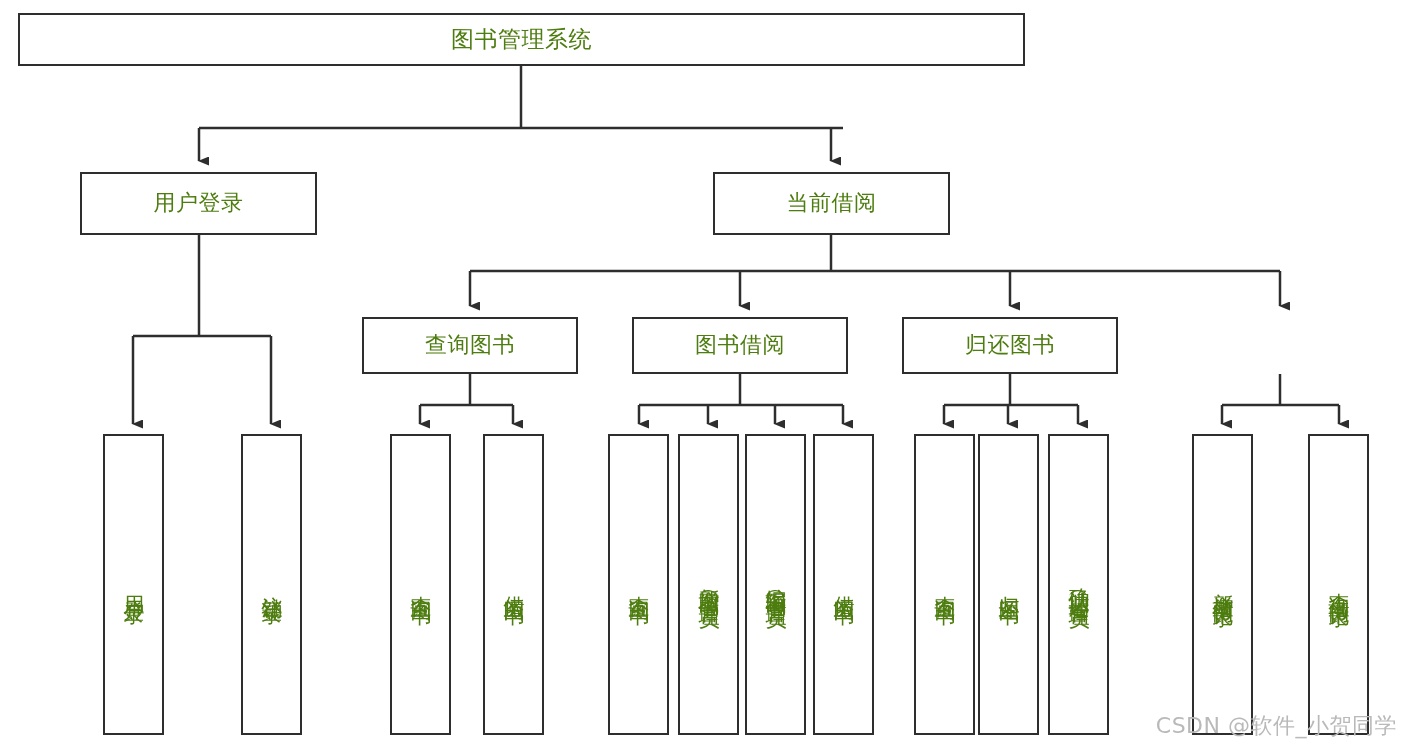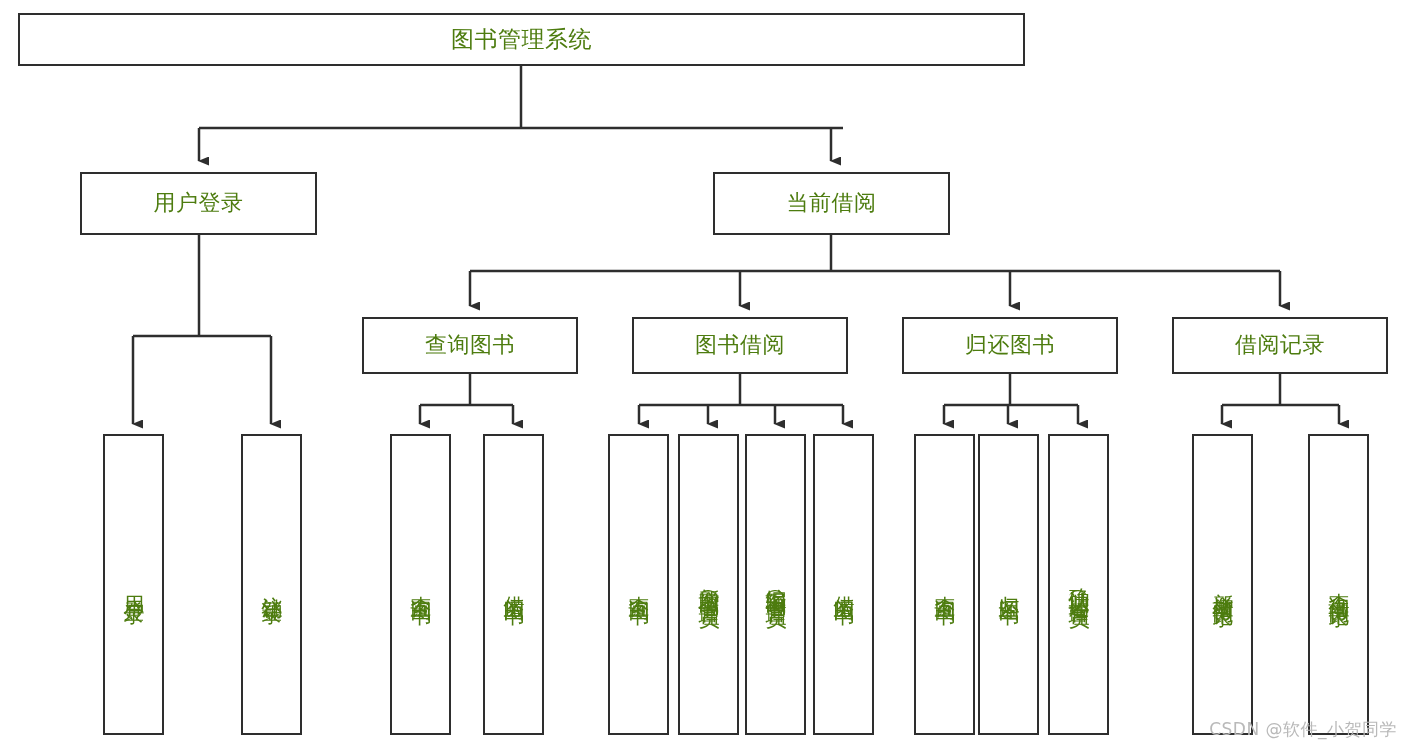--- a/index.html
+++ b/index.html
@@ -50,21 +50,21 @@
     letter-spacing: 3px;
     align-items: center;
     justify-content: center;
     padding: 4px 0;
     text-align: center;
   }
   .watermark {
     position: absolute;
     right: 8px;
     bottom: 6px;
-    font-size: 17px;
+    font-size: 22px;
     color: #b9b9b9;
     white-space: nowrap;
     letter-spacing: 0.5px;
     pointer-events: none;
   }
 </style>
 </head>
 <body>
 
 <div id="diagram-root">
@@ -132,23 +132,20 @@
 
   <div class="node-box node-h" style="left:362px; top:317px; width:216px; height:57px;">
     <span>查询图书</span>
   </div>
   <div class="node-box node-h" style="left:632px; top:317px; width:216px; height:57px;">
     <span>图书借阅</span>
   </div>
   <div class="node-box node-h" style="left:902px; top:317px; width:216px; height:57px;">
     <span>归还图书</span>
   </div>
-  <div class="node-box node-h" style="left:1172px; top:317px; width:216px; height:57px;">
-    <span>借阅记录</span>
-  </div>
 
   <div class="node-box node-v" style="left:103px; top:434px; width:61px; height:301px;">
     <span>用户登录</span>
   </div>
   <div class="node-box node-v" style="left:241px; top:434px; width:61px; height:301px;">
     <span>注销登录</span>
   </div>
 
   <div class="node-box node-v" style="left:390px; top:434px; width:61px; height:301px;">
     <span>查询图书</span>

